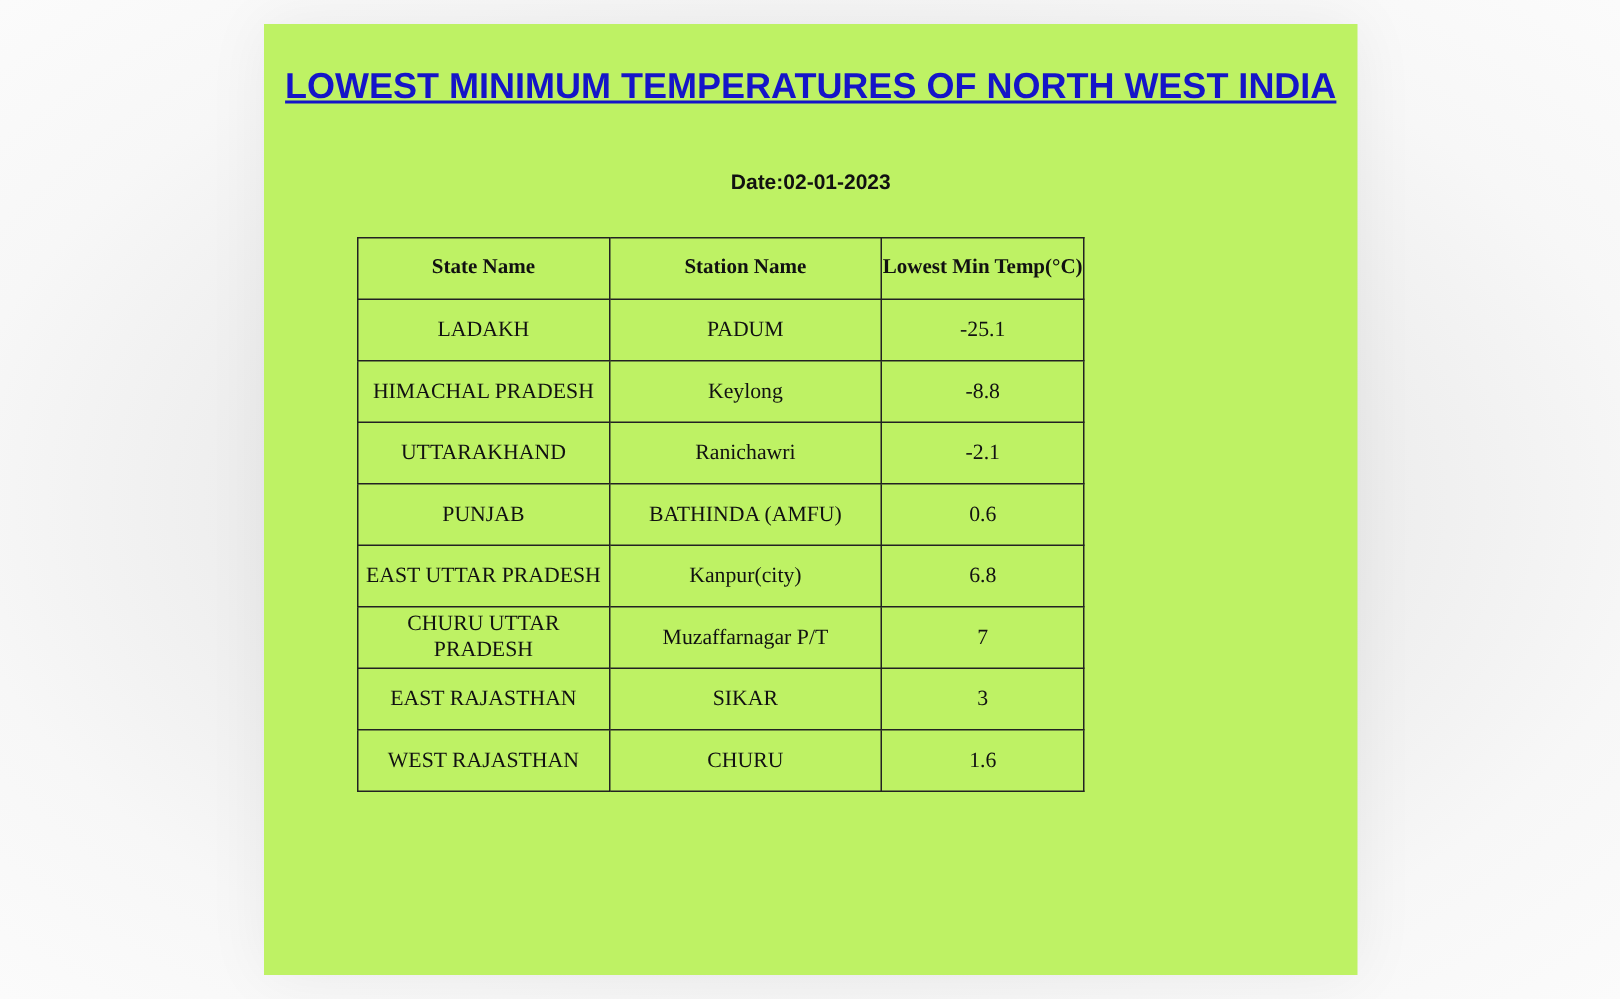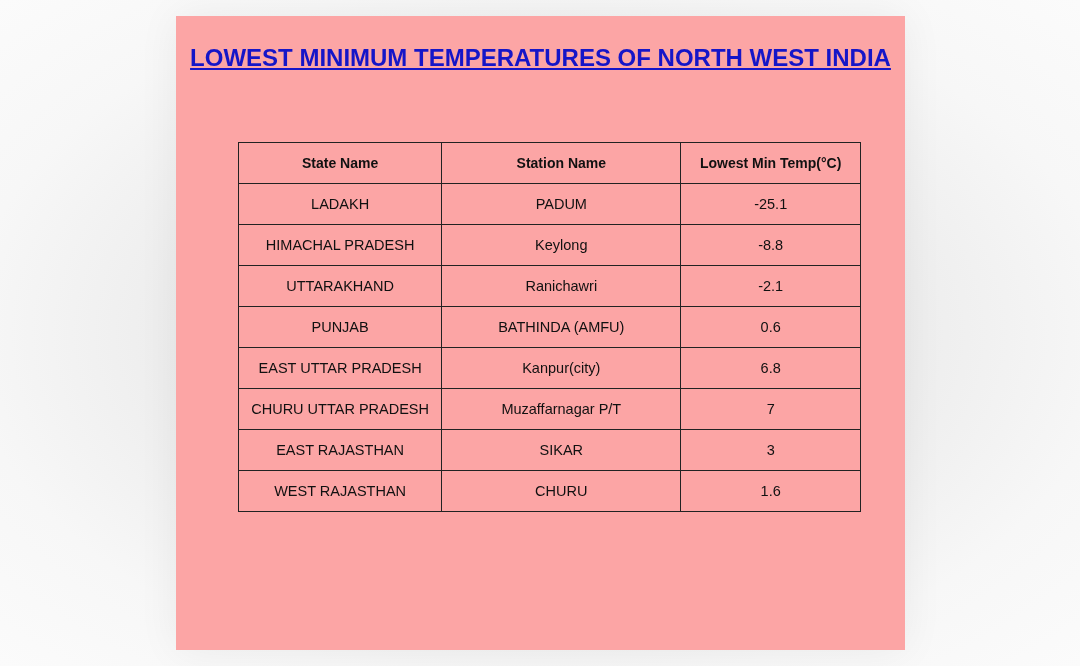--- a/index.html
+++ b/index.html
@@ -4,49 +4,50 @@
 <style>
   html, body { margin:0; padding:0; }
   body {
     width:1080px; height:666px; overflow:hidden;
     background: radial-gradient(ellipse at 50% 50%, #d9d9d9 0%, #ececec 45%, #f7f7f7 75%, #fbfbfb 100%);
     font-family: "Liberation Sans", sans-serif;
     position:relative;
   }
   .sheet {
     position:absolute; left:176px; top:16px; width:729px; height:634px;
-    background:#fca5a5;
+    background:#bef264;
     box-shadow: 0 0 40px rgba(0,0,0,0.06);
   }
   .title {
     position:absolute; left:0; top:27px; width:729px;
     text-align:center; color:#1a0dab; color:#1515c8;
     font-weight:bold; font-size:24px; line-height:29px;
     text-decoration:underline; text-underline-offset:2px; text-decoration-thickness:2px;
   }
   .date {
     position:absolute; left:0; top:97px; width:729px; text-align:center;
     font-weight:bold; font-size:14px; color:#111;
   }
   table {
-    position:absolute; left:62px; top:126px;
-    border-collapse:collapse; width:623px;
+    position:absolute; left:62px; top:142px;
+    border-collapse:collapse; width:485px;font-family:Liberation Serif, serif;
   }
   td, th {
     border:1.5px solid #222; height:40px; padding:0;
     text-align:center; font-size:14.5px; color:#111;
   }
   th { font-weight:bold; font-size:14px; }
   col.c1 { width:198px; } col.c2 { width:233px; } col.c3 { width:175px; }
 </style>
 </head>
 <body>
 
 <div class="sheet">
   <div class="title">LOWEST MINIMUM TEMPERATURES OF NORTH WEST INDIA</div>
+  <div class="date">Date:02-01-2023</div>
   <table>
     <colgroup>
         <col class="c1">
         <col class="c2">
         <col class="c3">
       </colgroup>
     <thead>
       <tr>
         <th>State Name</th>
         <th>Station Name</th>

